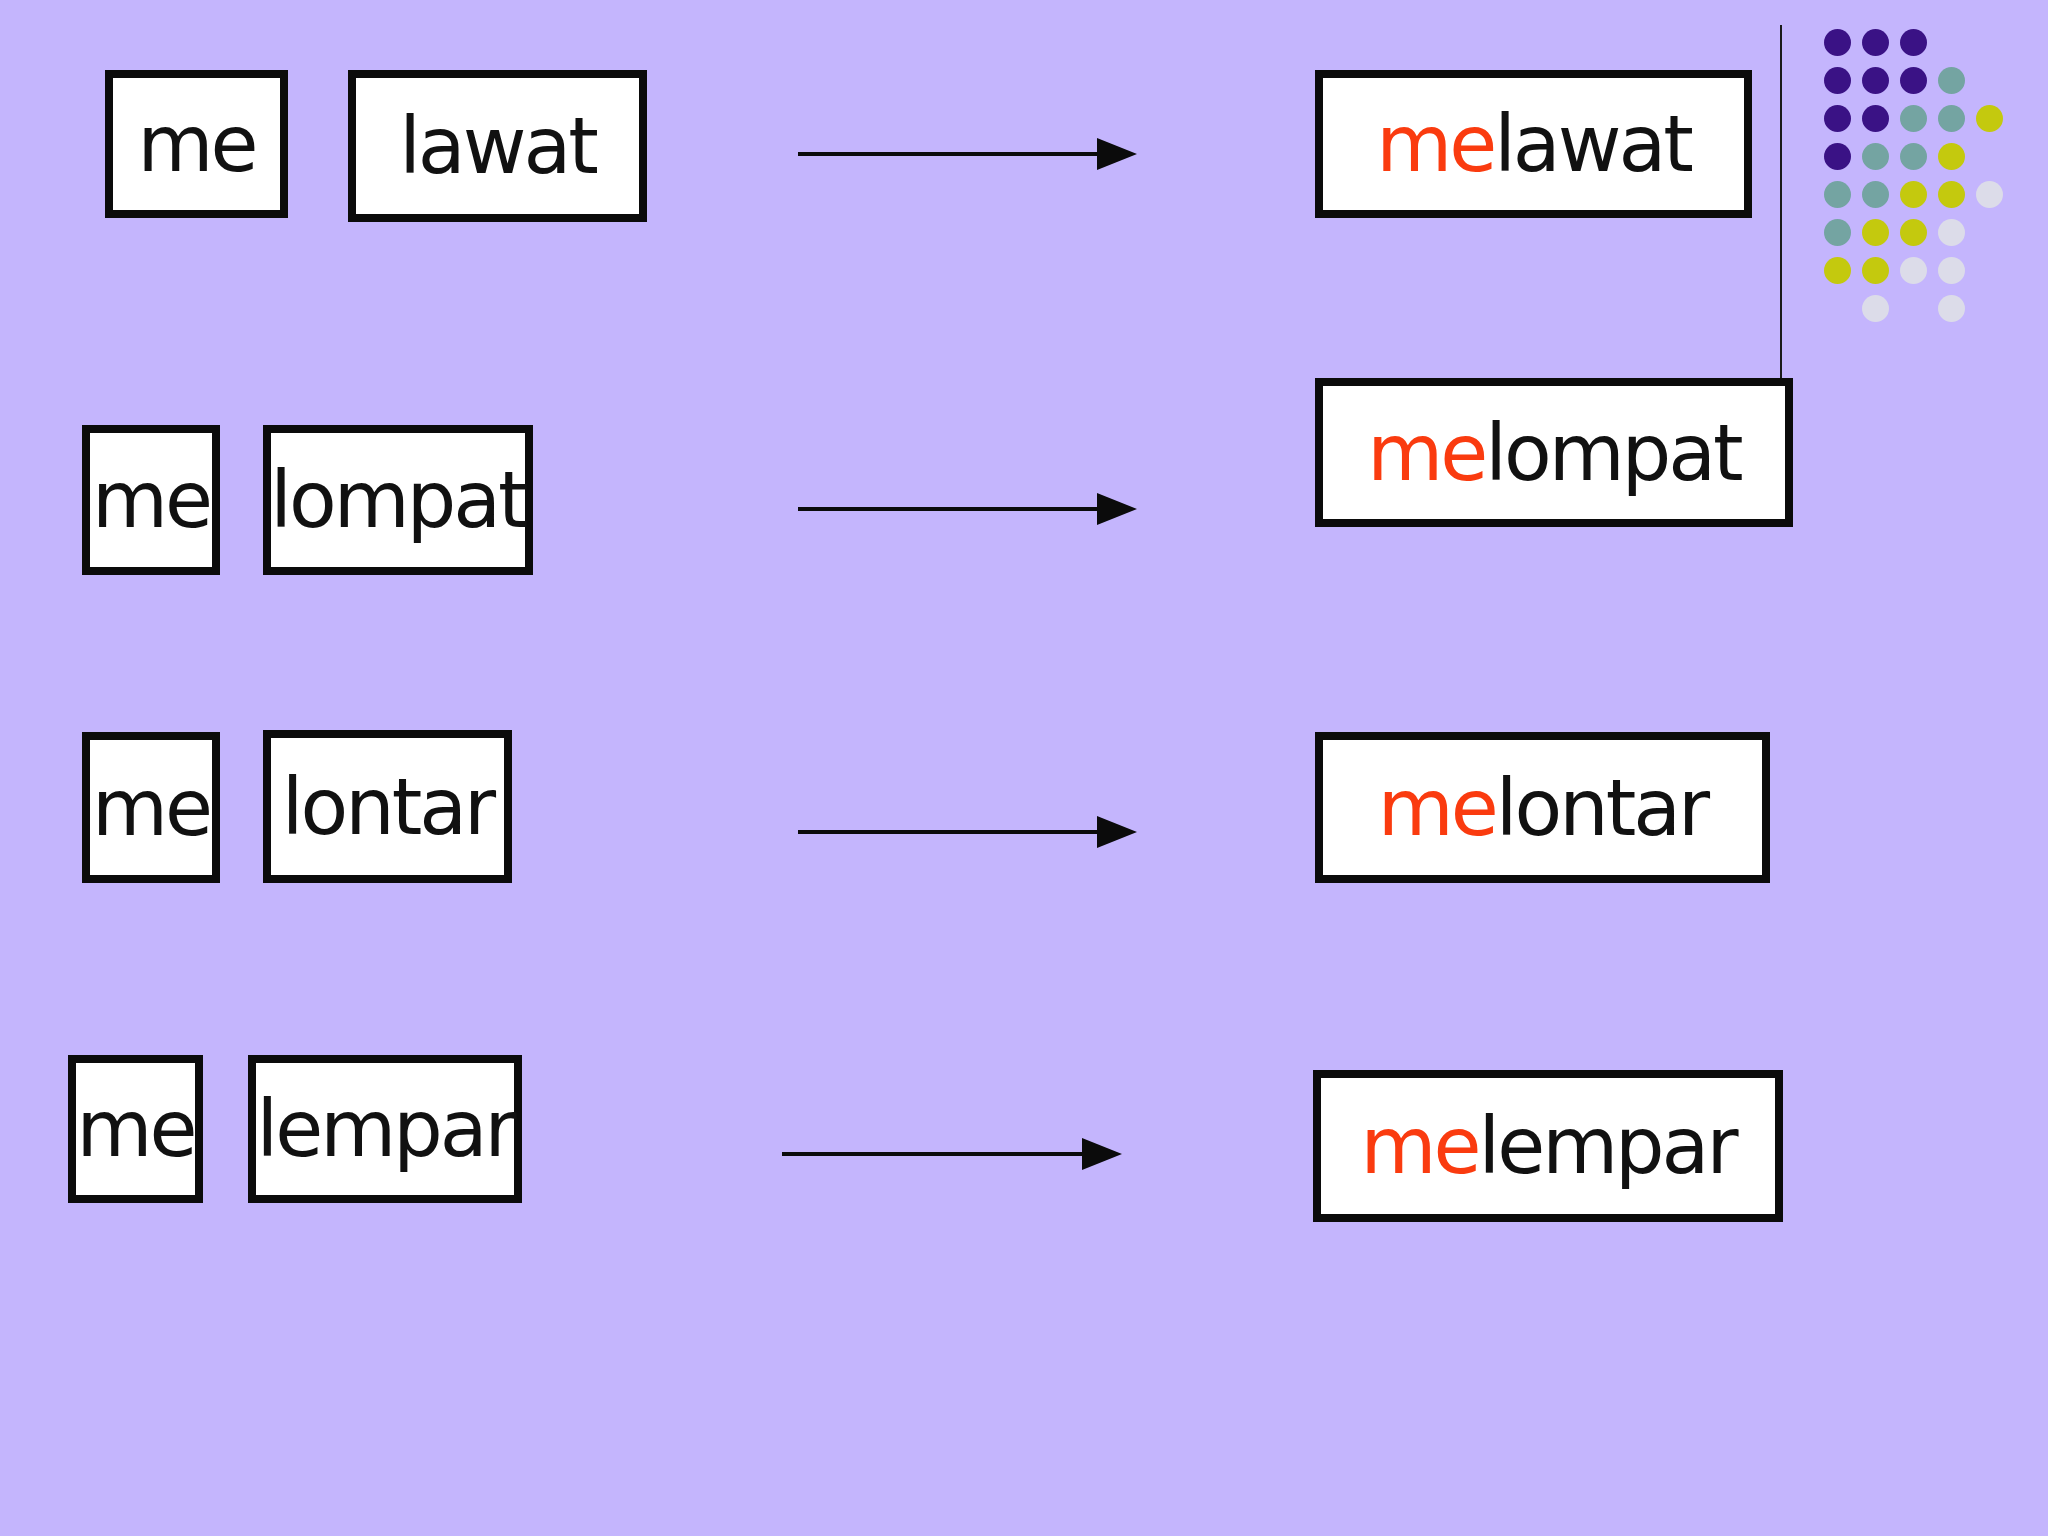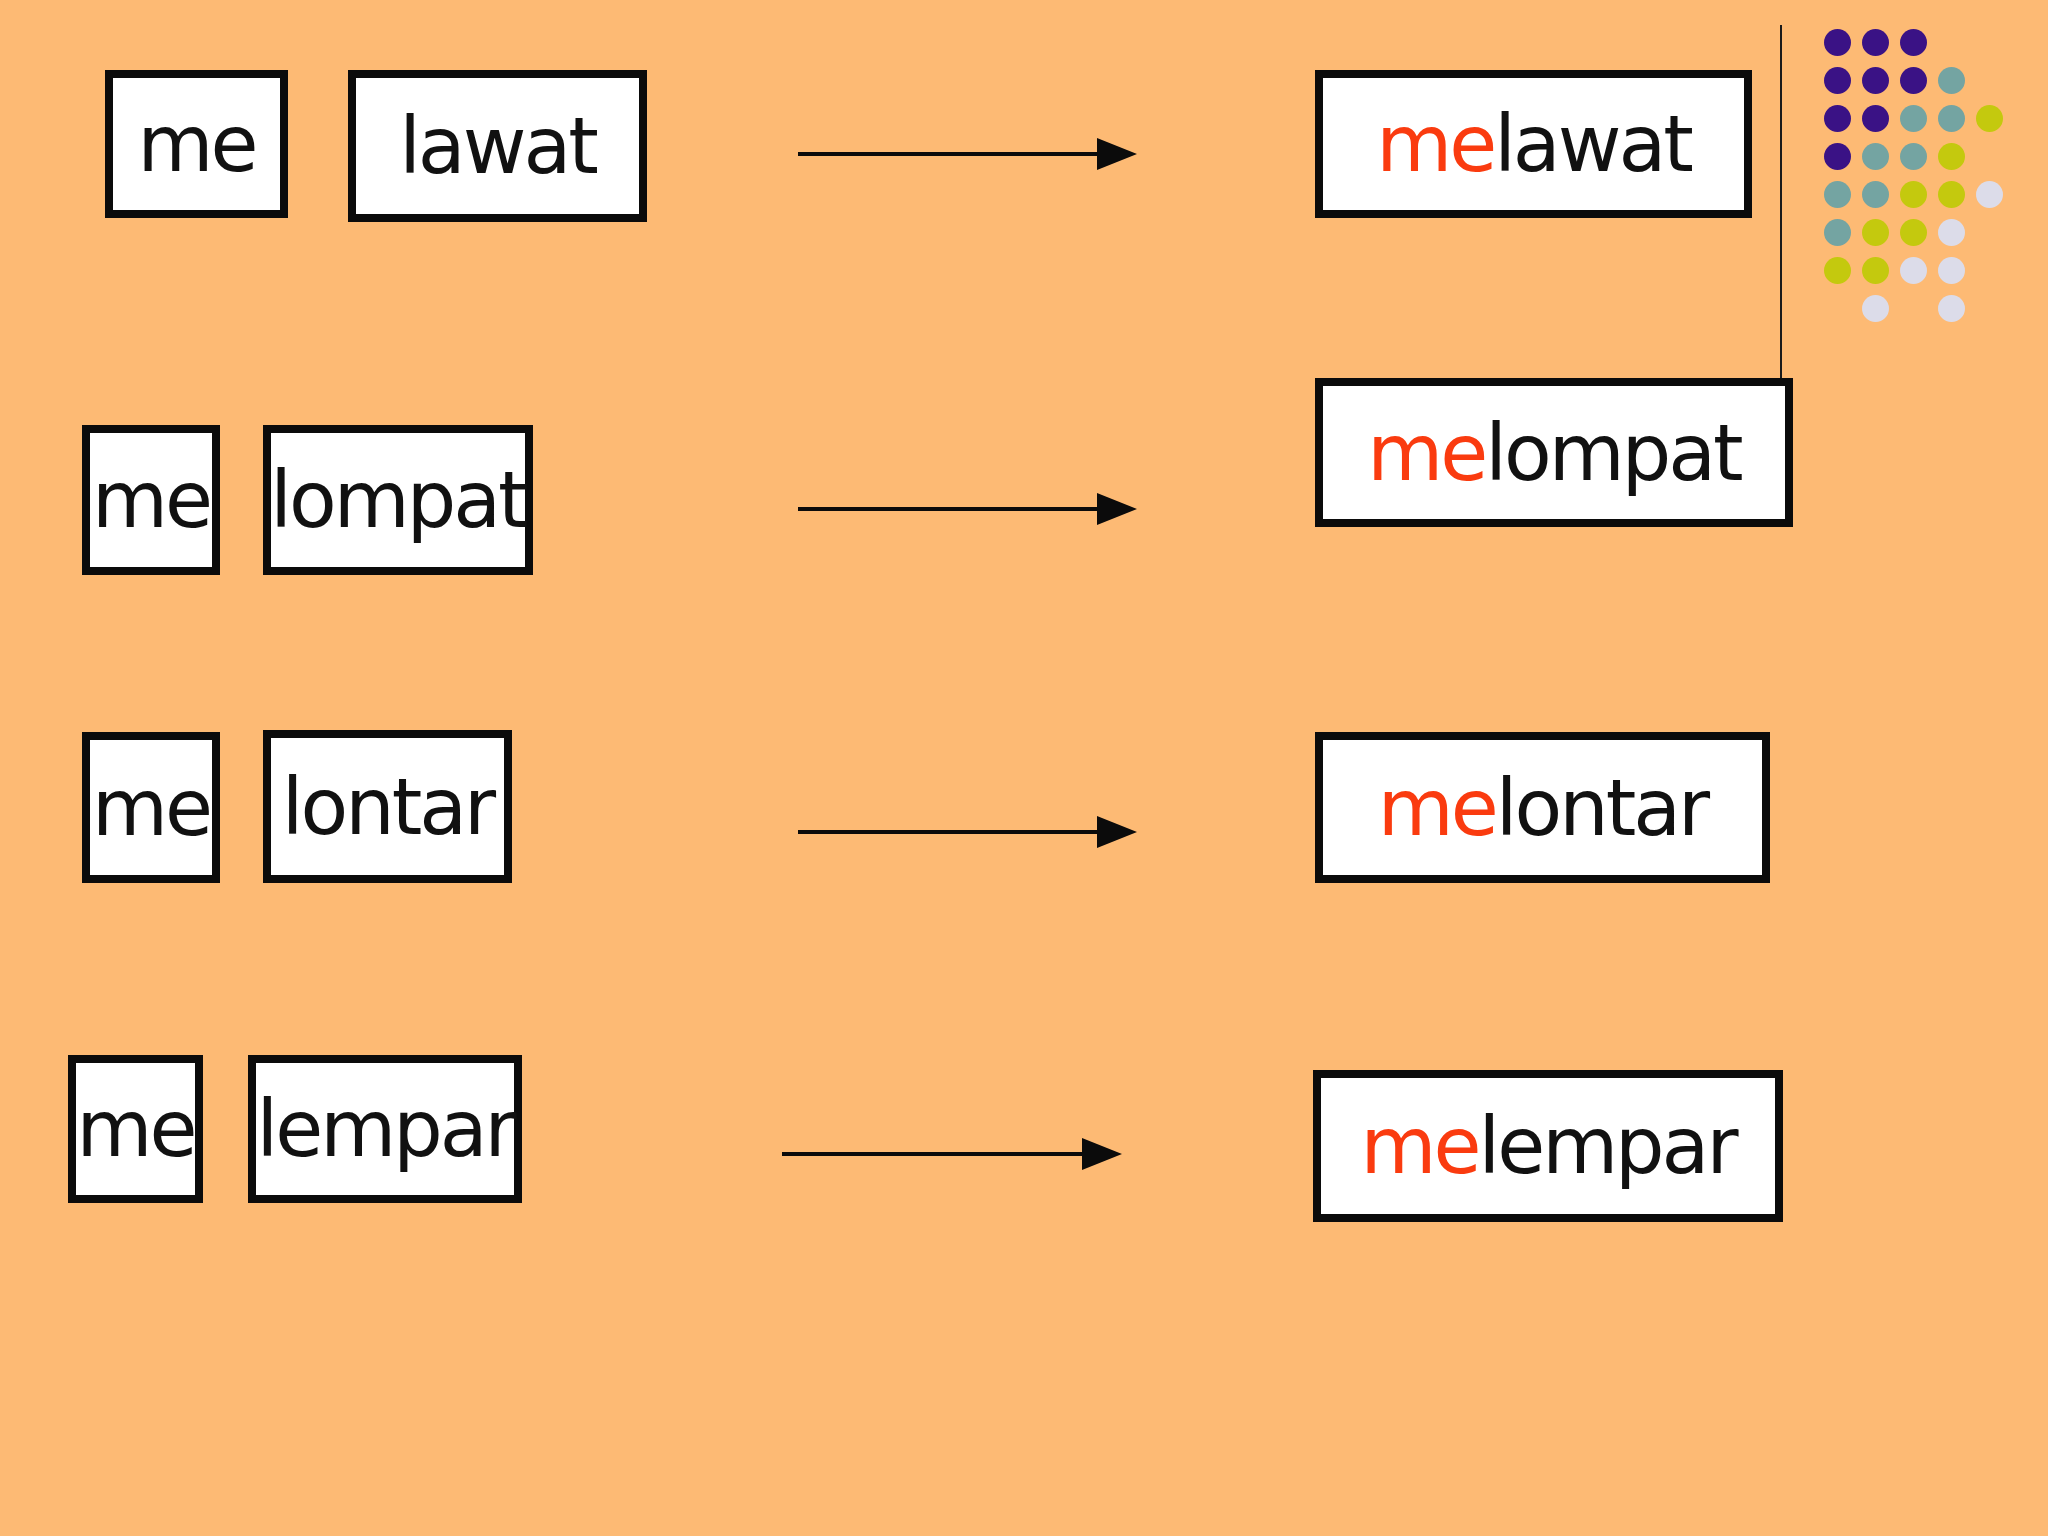--- a/index.html
+++ b/index.html
@@ -1,19 +1,19 @@
 <!DOCTYPE html>
 <html><head>
 <meta charset="utf-8">
 <style>
   html,body{margin:0;padding:0;background:#fff;}
   #slide{
     position:relative;
     width:2048px;height:1536px;
-    background:#fdba74;
+    background:#c4b5fd;
     font-family:"DejaVu Sans", sans-serif;
     overflow:hidden;
   }
   .wordbox{
     position:absolute;
     box-sizing:border-box;
     border:8px solid #0b0b0b;
     background:#ffffff;
     display:flex;align-items:center;justify-content:center;
     font-size:78px;letter-spacing:-3px;color:#111;

